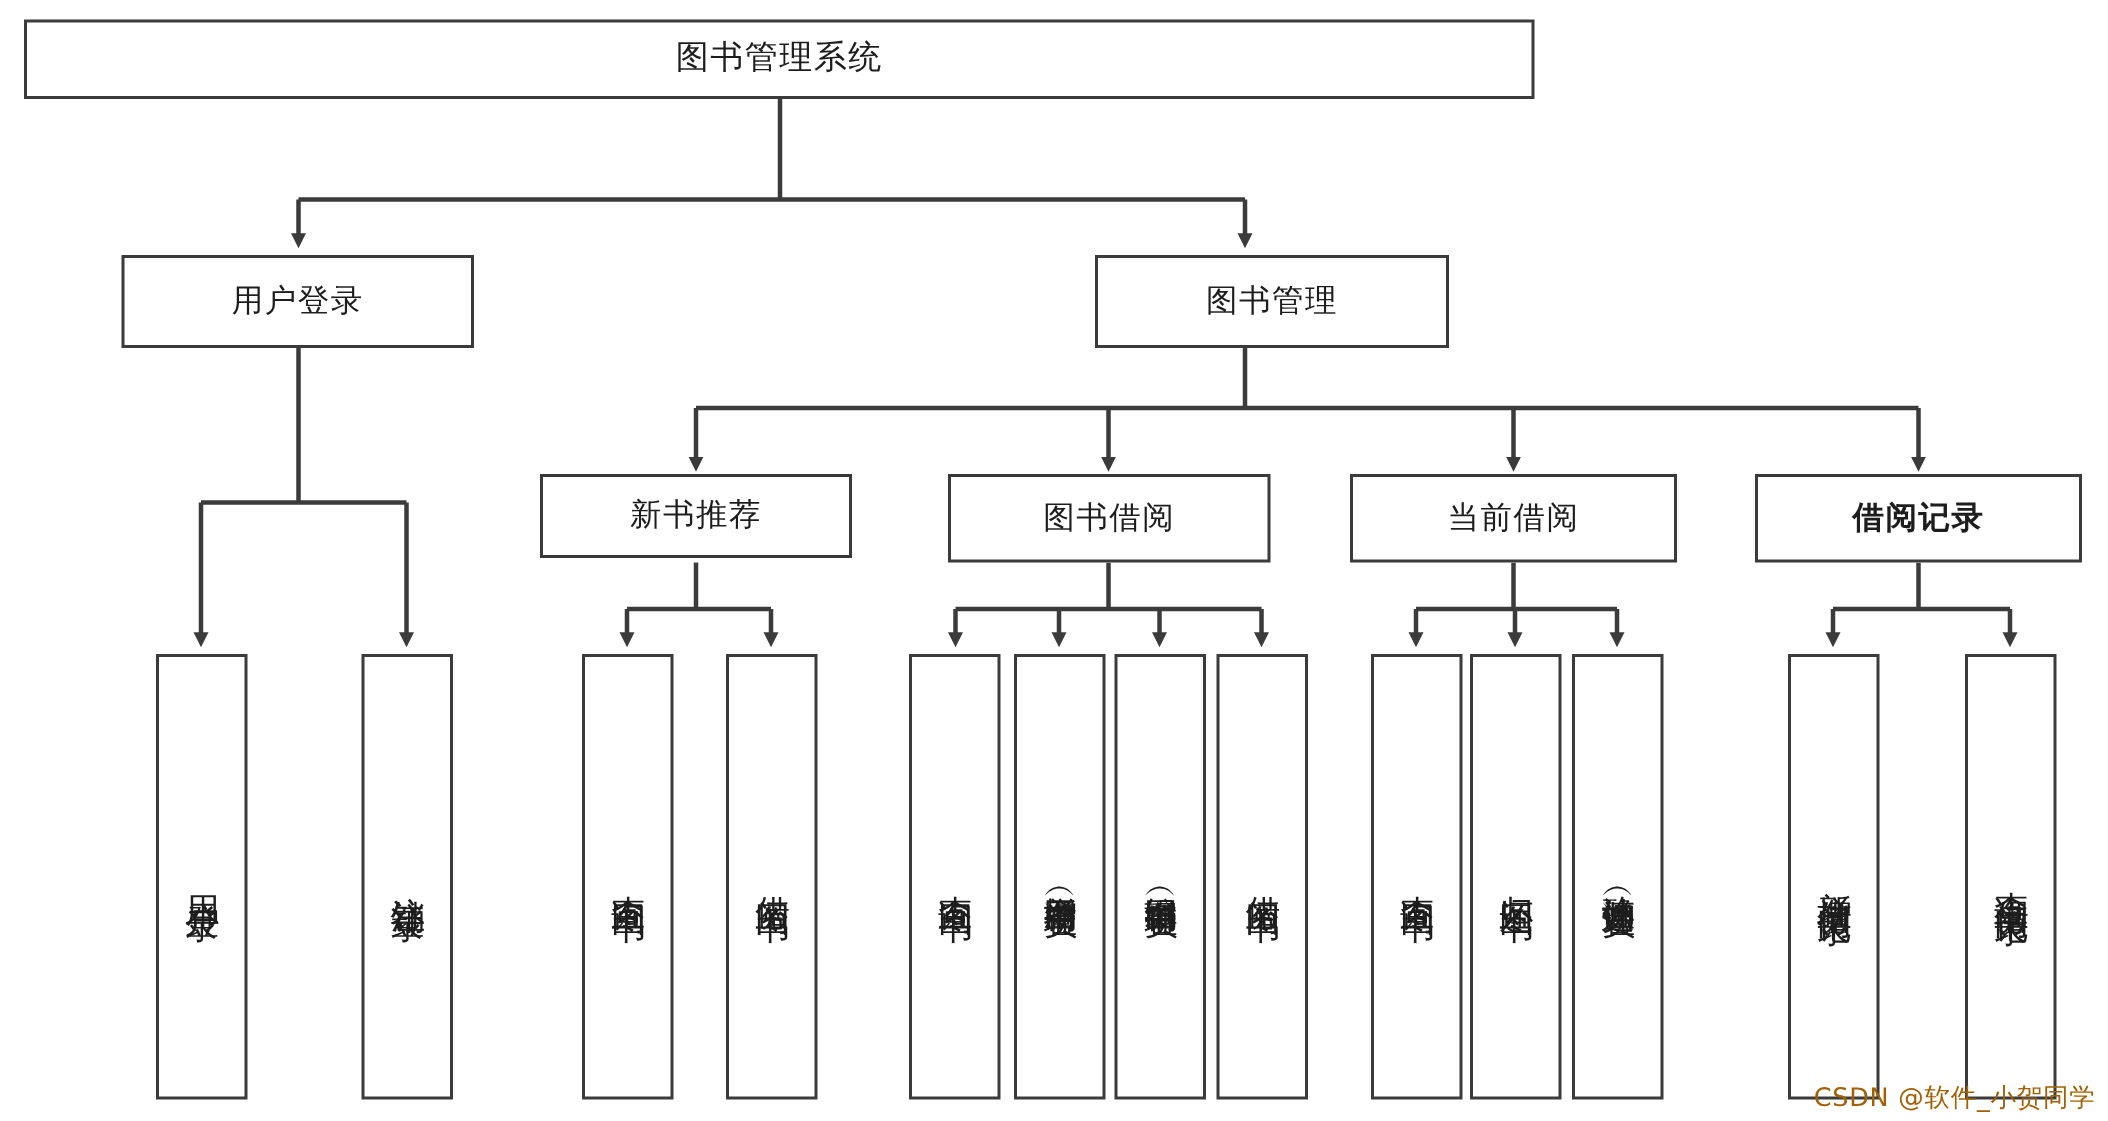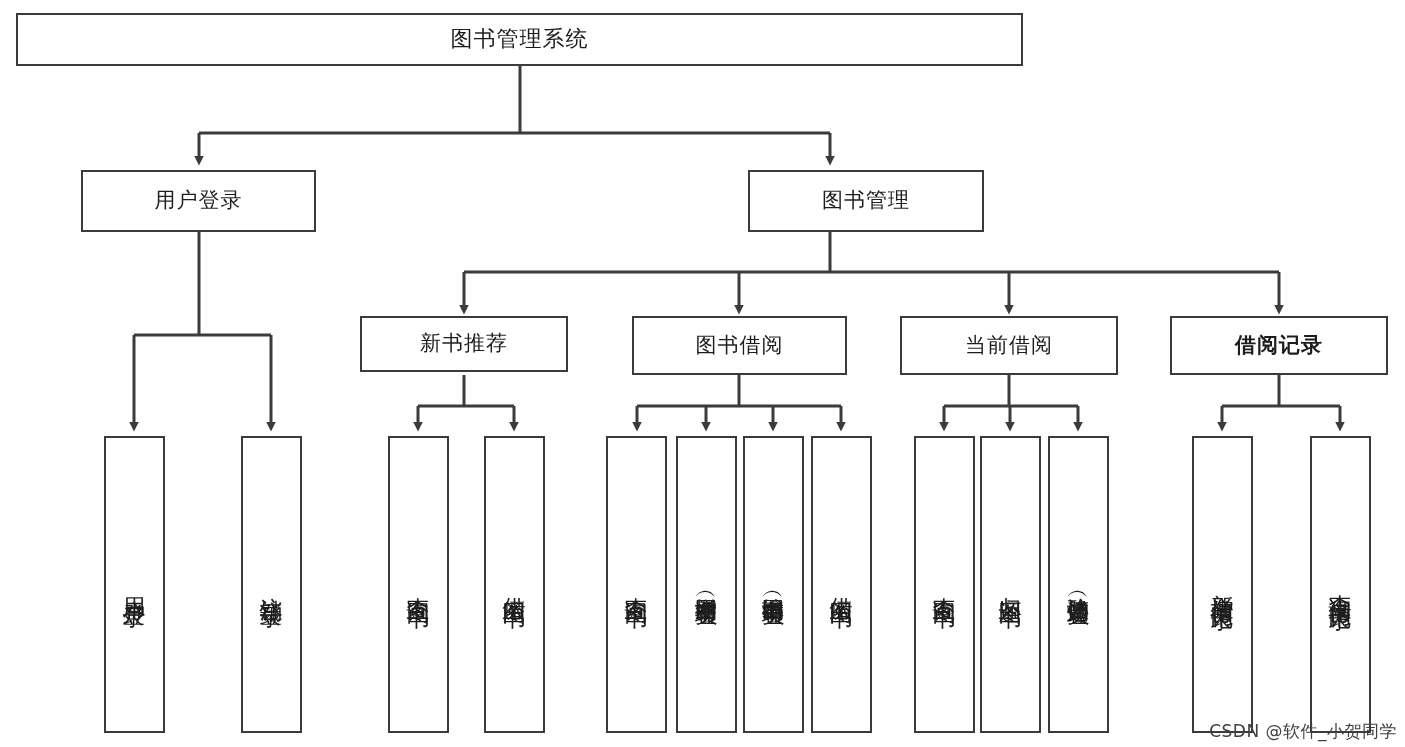--- a/index.html
+++ b/index.html
@@ -67,21 +67,21 @@
   }
   .node.vert.tall-text .node-label {
     font-size: 22px;
     letter-spacing: 1px;
   }
   #watermark {
     position: absolute;
     right: 8px;
     bottom: 4px;
     font-size: 17px;
-    color: #404040;
+    color: #a16207;
     letter-spacing: 0.5px;
     z-index: 5;
     white-space: nowrap;
     font-family: "DejaVu Sans", "Liberation Sans", sans-serif;
   }
 </style>
 </head>
 <body>
 
 <div id="diagram-root">
@@ -136,21 +136,21 @@
     </g>
   </svg>
 
   <div class="node horiz root" style="left:16px; top:13px; width:1007px; height:53px;">
     <span class="node-label">图书管理系统</span>
   </div>
 
   <div class="node horiz" style="left:81px; top:170px; width:235px; height:62px;">
     <span class="node-label">用户登录</span>
   </div>
-  <div class="node horiz" style="left:748px; top:170px; width:236px; height:62px;">
+  <div class="node horiz" style="left:730px; top:170px; width:236px; height:62px;">
     <span class="node-label">图书管理</span>
   </div>
 
   <div class="node horiz" style="left:360px; top:316px; width:208px; height:56px;">
     <span class="node-label">新书推荐</span>
   </div>
   <div class="node horiz" style="left:900px; top:316px; width:218px; height:59px;">
     <span class="node-label">当前借阅</span>
   </div>
   <div class="node horiz" style="left:632px; top:316px; width:215px; height:59px;">

